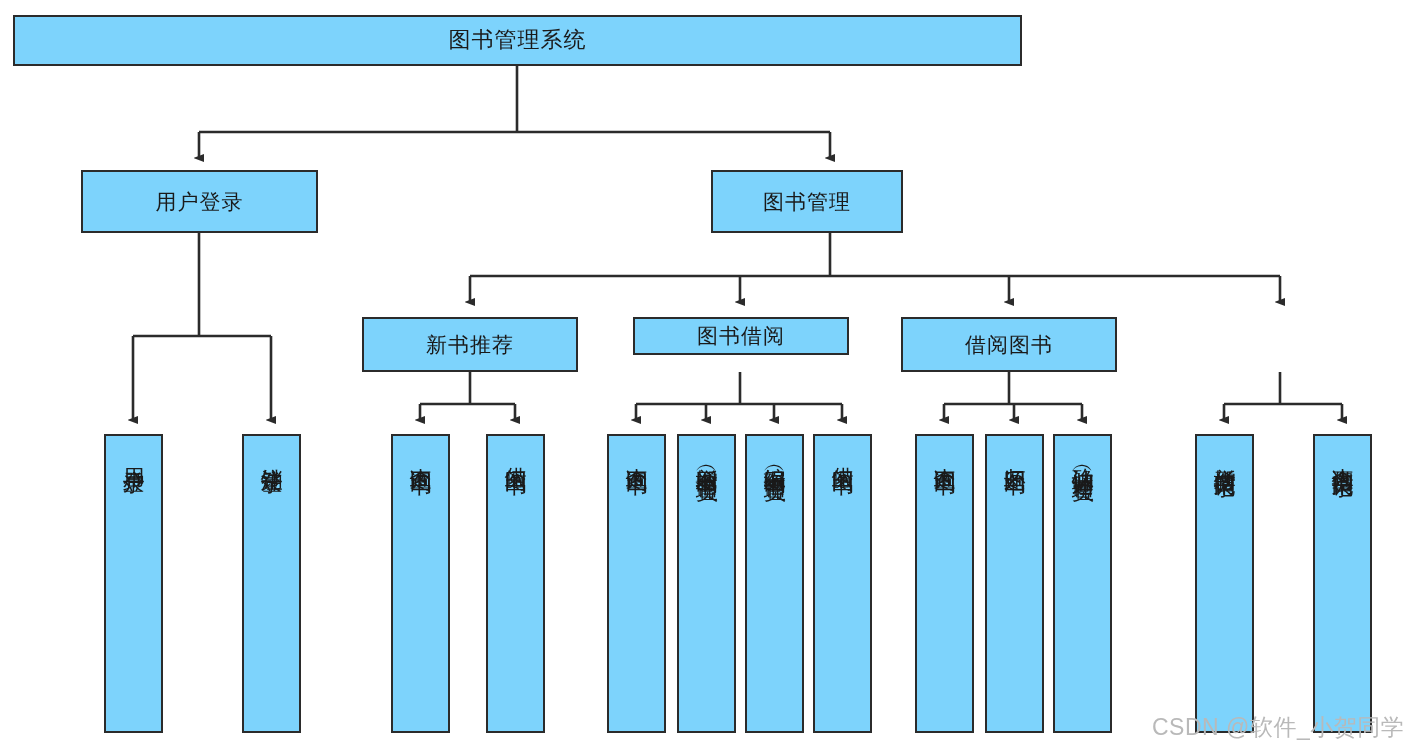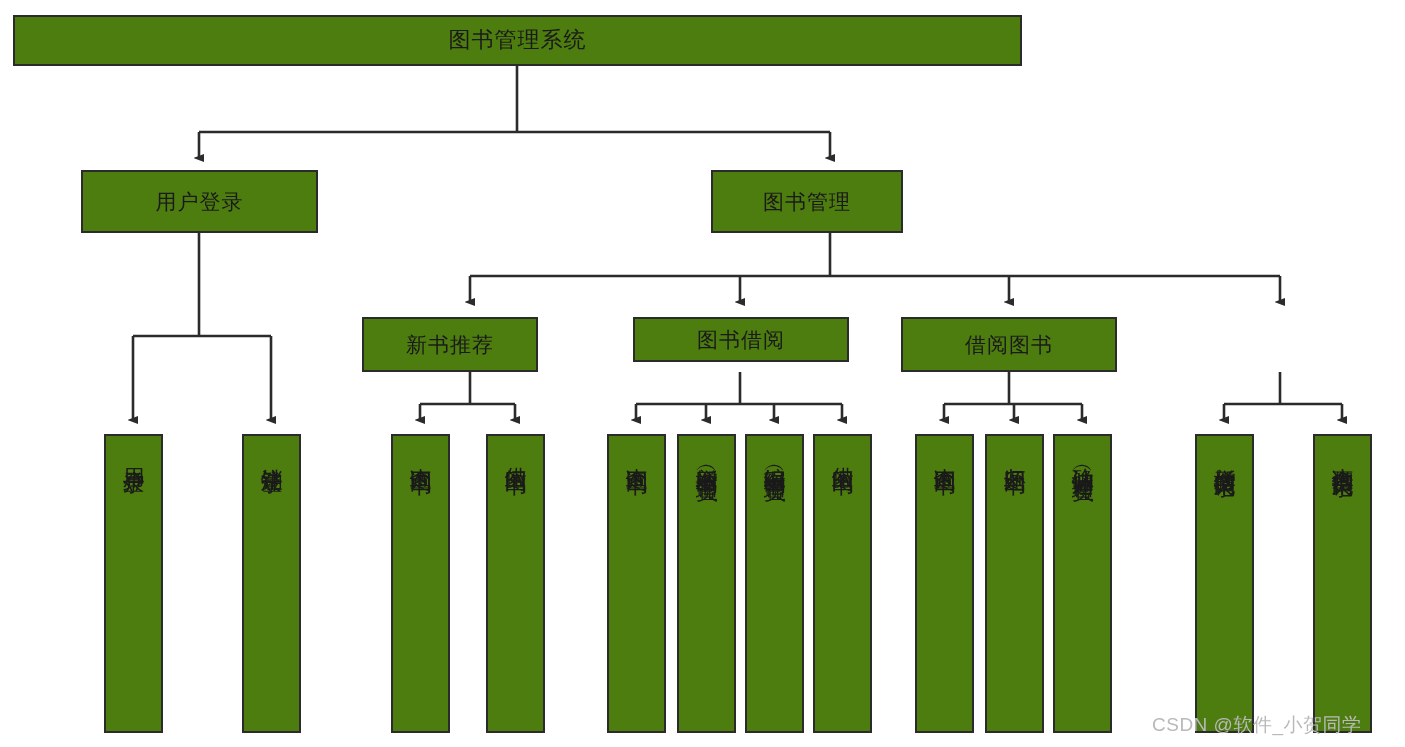--- a/index.html
+++ b/index.html
@@ -22,21 +22,21 @@
     position: absolute;
     left: 0;
     top: 0;
     width: 1405px;
     height: 747px;
     pointer-events: none;
   }
   .node {
     position: absolute;
     box-sizing: border-box;
-    background: #4d7c0f;
+    background: #7dd3fc;
     border: 2px solid #2b2b2b;
     display: flex;
     align-items: center;
     justify-content: center;
     text-align: center;
   }
   .node.horiz {
     font-size: 21px;
     letter-spacing: 1px;
     line-height: 1.2;
@@ -53,21 +53,21 @@
     text-orientation: upright;
     font-size: 22px;
     line-height: 1.12;
     letter-spacing: 2px;
     white-space: nowrap;
   }
   .watermark {
     position: absolute;
     left: 1152px;
     top: 712px;
-    font-size: 19px;
+    font-size: 23px;
     color: #b9b9b9;
     white-space: nowrap;
     letter-spacing: 0.5px;
   }
 </style>
 </head>
 <body>
 
 <div id="stage">
 
@@ -125,24 +125,24 @@
     <span>图书管理系统</span>
   </div>
 
   <div class="node horiz" style="left:81px; top:170px; width:237px; height:63px;">
     <span>用户登录</span>
   </div>
   <div class="node horiz" style="left:711px; top:170px; width:192px; height:63px;">
     <span>图书管理</span>
   </div>
 
-  <div class="node horiz" style="left:362px; top:317px; width:176px; height:55px;">
+  <div class="node horiz" style="left:362px; top:317px; width:216px; height:55px;">
     <span>新书推荐</span>
   </div>
-  <div class="node horiz" style="left:633px; top:317px; width:216px; height:45px;">
+  <div class="node horiz" style="left:633px; top:317px; width:216px; height:38px;">
     <span>图书借阅</span>
   </div>
   <div class="node horiz" style="left:901px; top:317px; width:216px; height:55px;">
     <span>借阅图书</span>
   </div>
 
   <div class="node leaf" style="left:104px; top:434px; width:59px; height:299px;">
     <span class="vlabel">用户登录</span>
   </div>
   <div class="node leaf" style="left:242px; top:434px; width:59px; height:299px;">

